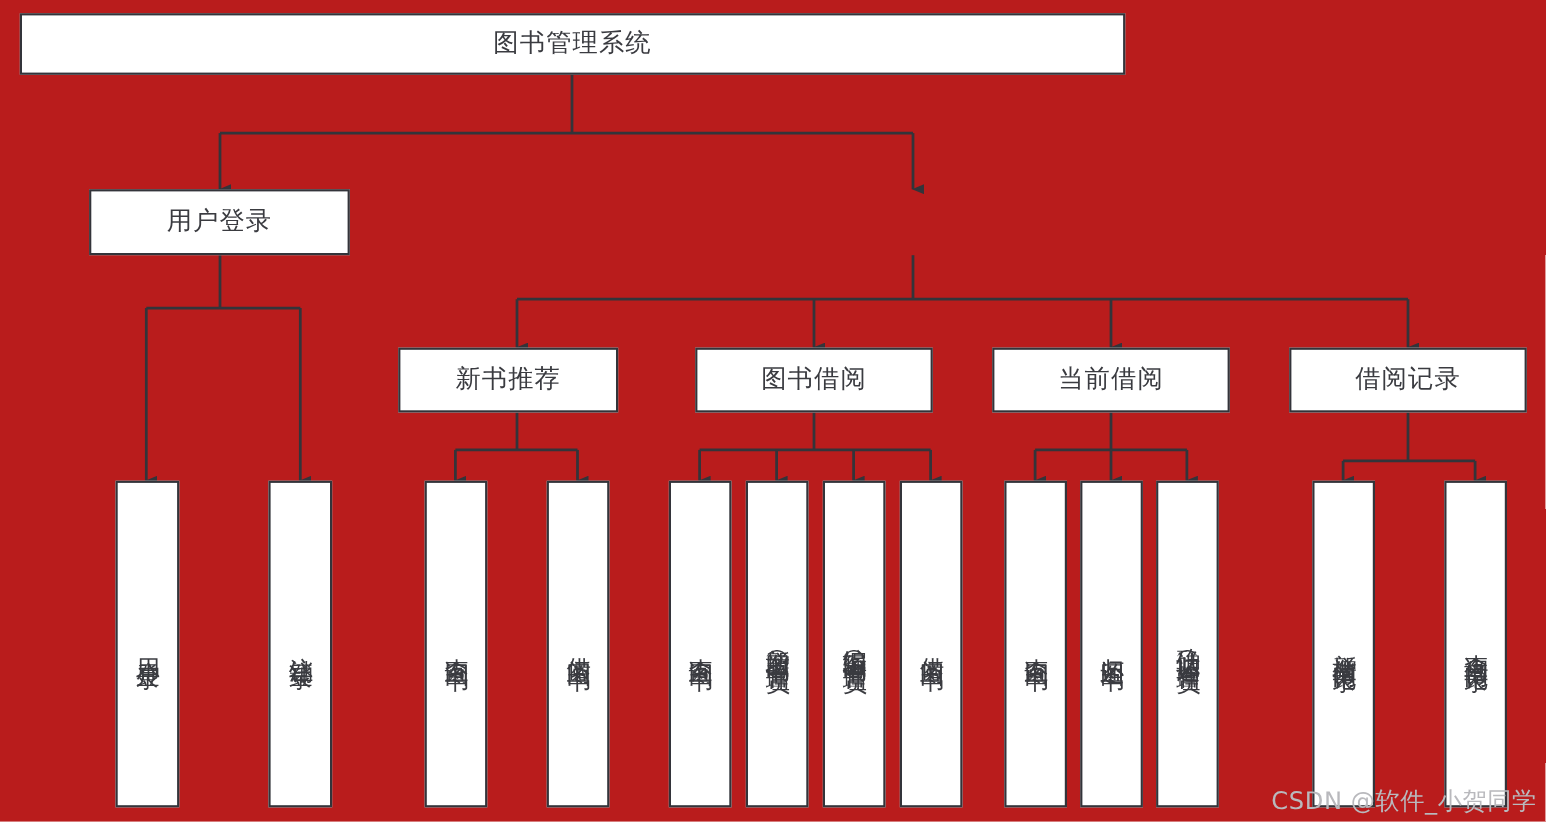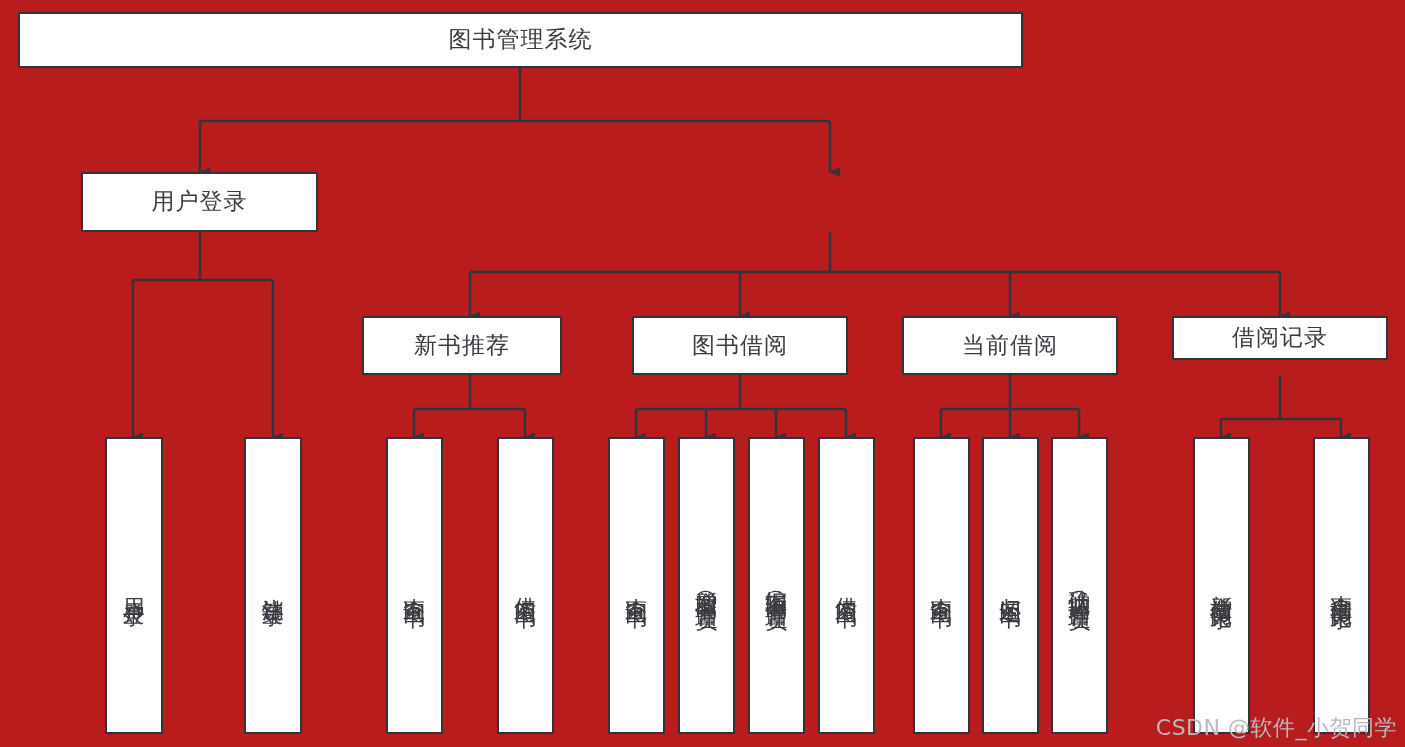--- a/index.html
+++ b/index.html
@@ -128,21 +128,21 @@
 
   <div class="node horiz" style="left:362px; top:316px; width:200px; height:59px;">
     <span>新书推荐</span>
   </div>
   <div class="node horiz" style="left:632px; top:316px; width:216px; height:59px;">
     <span>图书借阅</span>
   </div>
   <div class="node horiz" style="left:902px; top:316px; width:216px; height:59px;">
     <span>当前借阅</span>
   </div>
-  <div class="node horiz" style="left:1172px; top:316px; width:216px; height:44px;">
+  <div class="node horiz" style="left:1172px; top:316px; width:216px; height:59px;">
     <span>借阅记录</span>
   </div>
 
   <div class="node vert" style="left:105px; top:437px; width:58px; height:297px;">
     <span class="vtext">用户登录</span>
   </div>
   <div class="node vert" style="left:244px; top:437px; width:58px; height:297px;">
     <span class="vtext">注销登录</span>
   </div>
 

